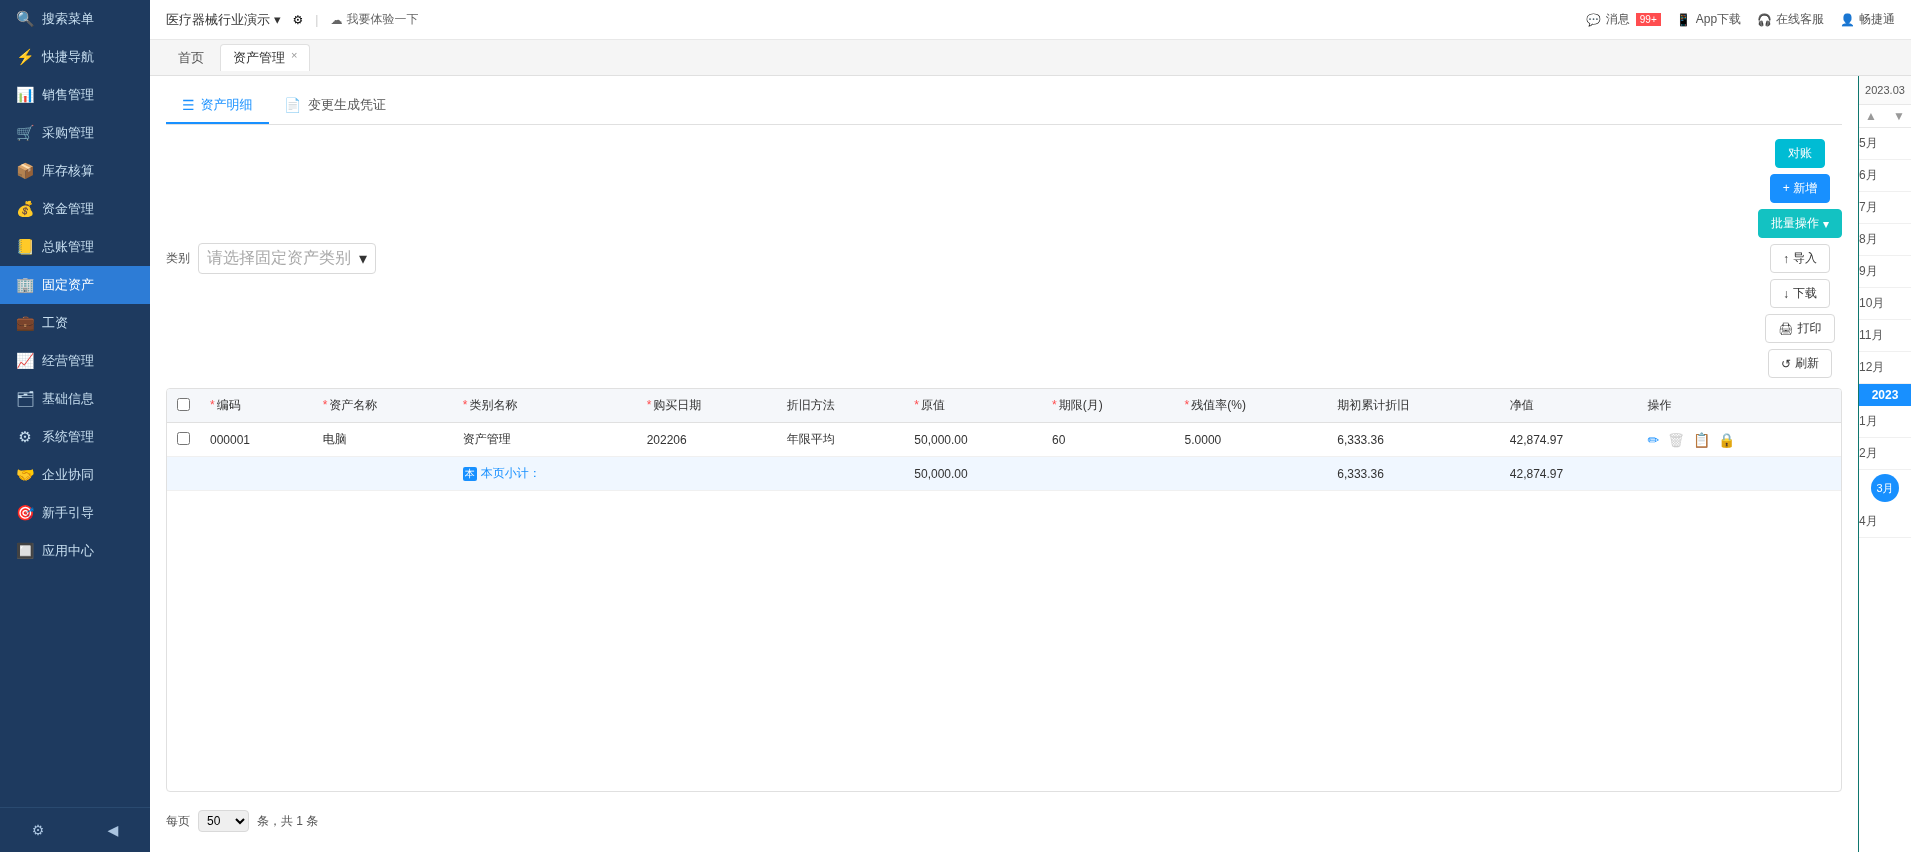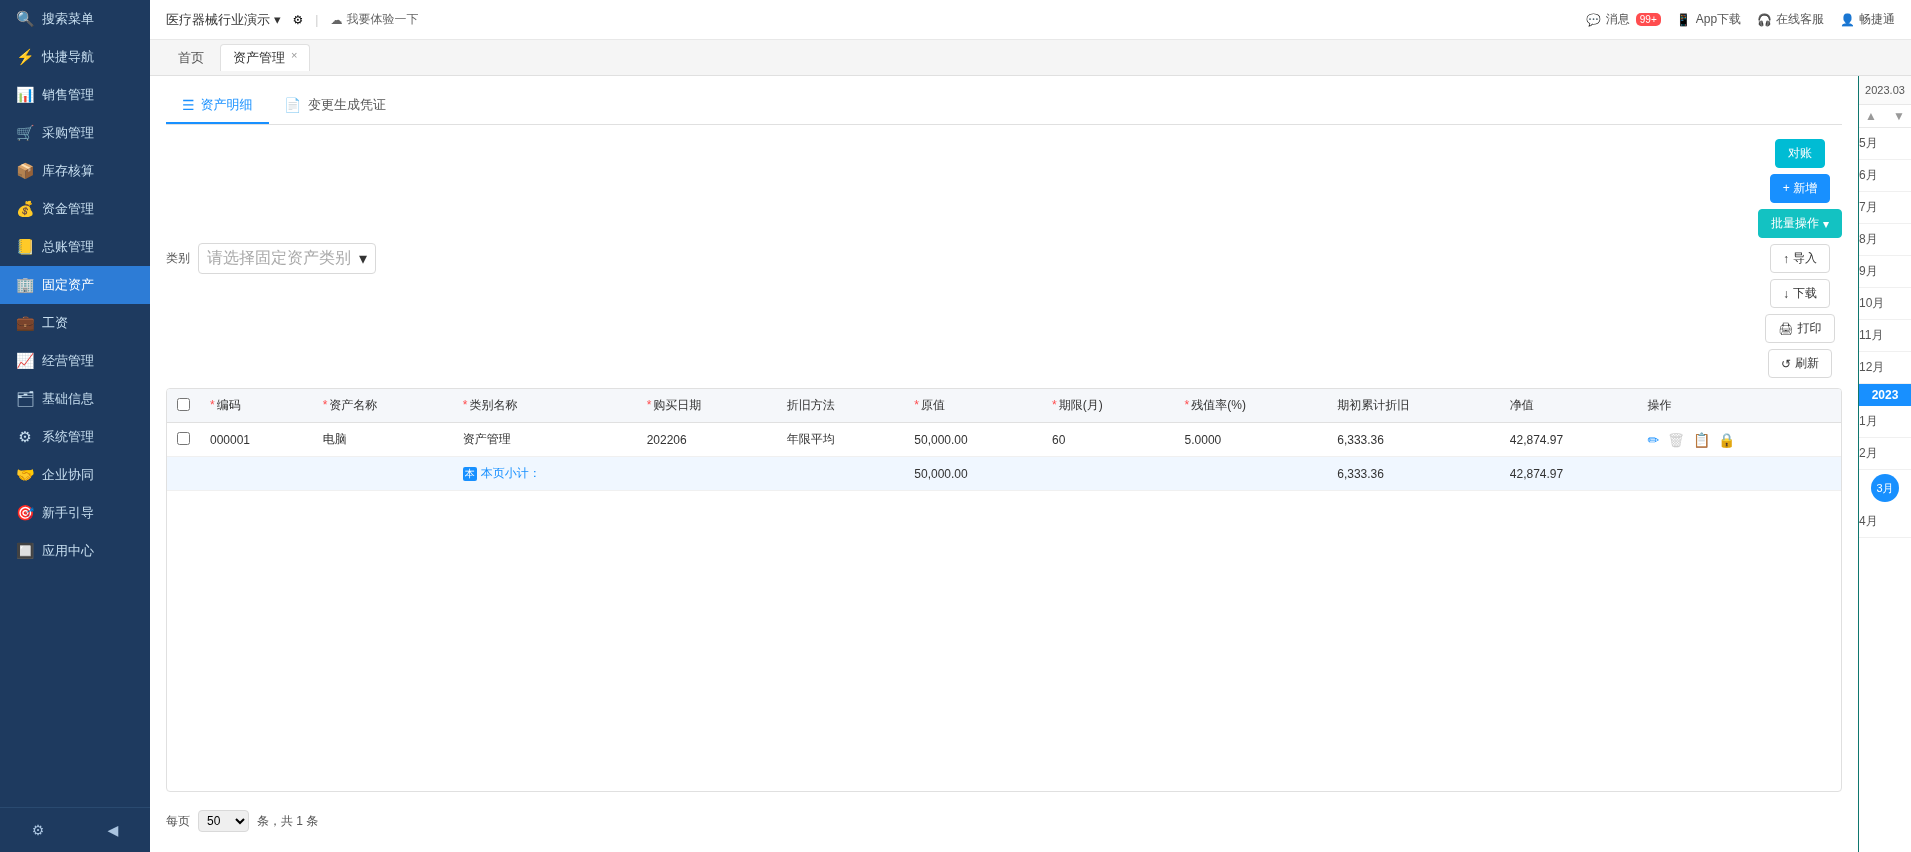--- a/index.html
+++ b/index.html
@@ -99,21 +99,21 @@
       display: flex;
       align-items: center;
       gap: 4px;
       cursor: pointer;
     }
     .badge {
       background: #ff4d4f;
       color: white;
       font-size: 10px;
       padding: 1px 4px;
-      border-radius: 5px;
+      border-radius: 0;
       margin-left: 2px;
     }
 
     
     .main-wrapper {
       flex: 1;
       display: flex;
       flex-direction: column;
       overflow: hidden;
     }

